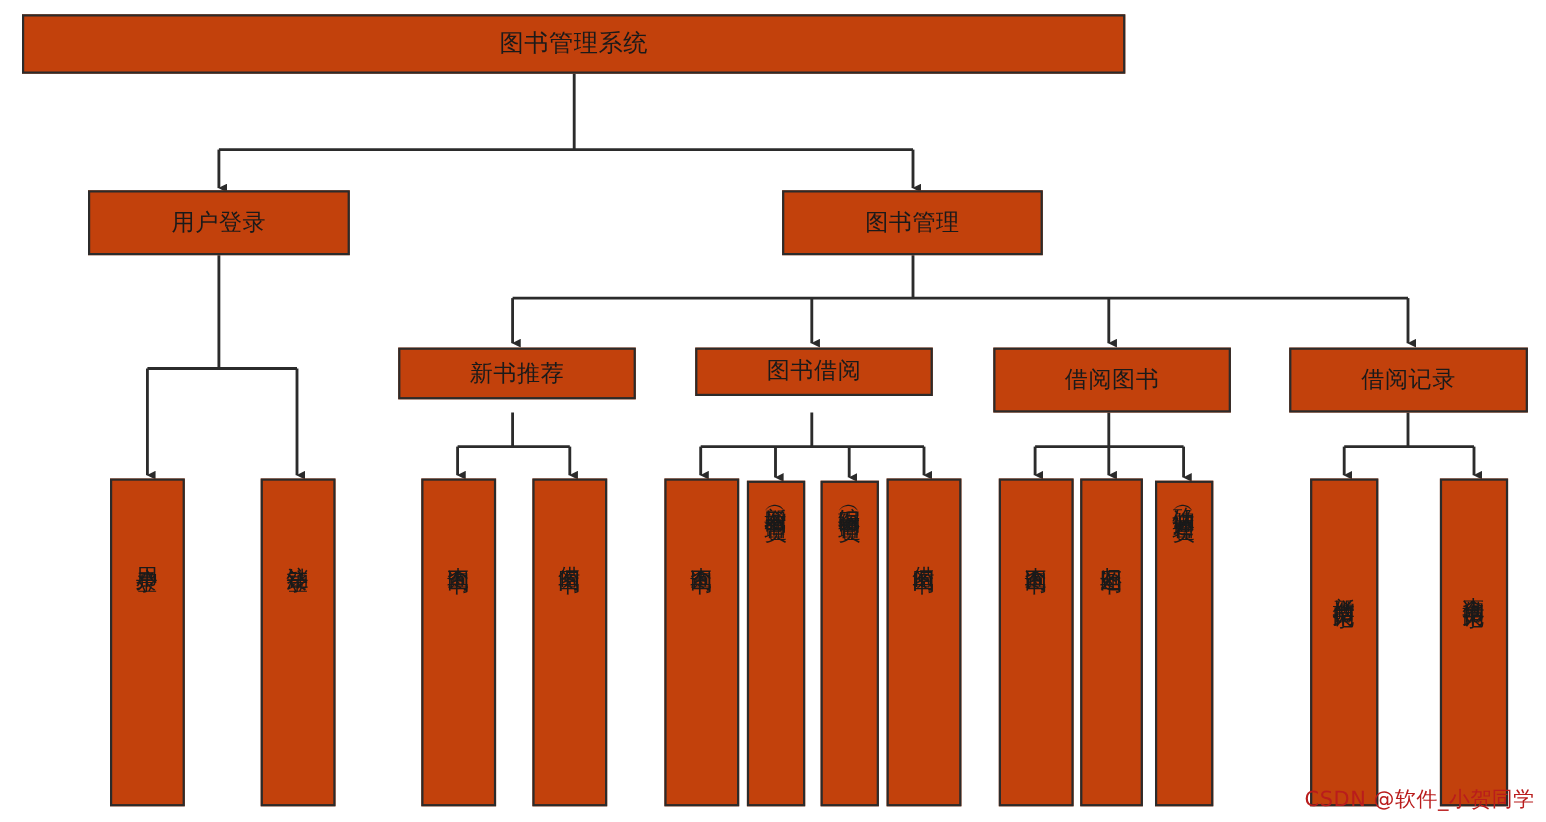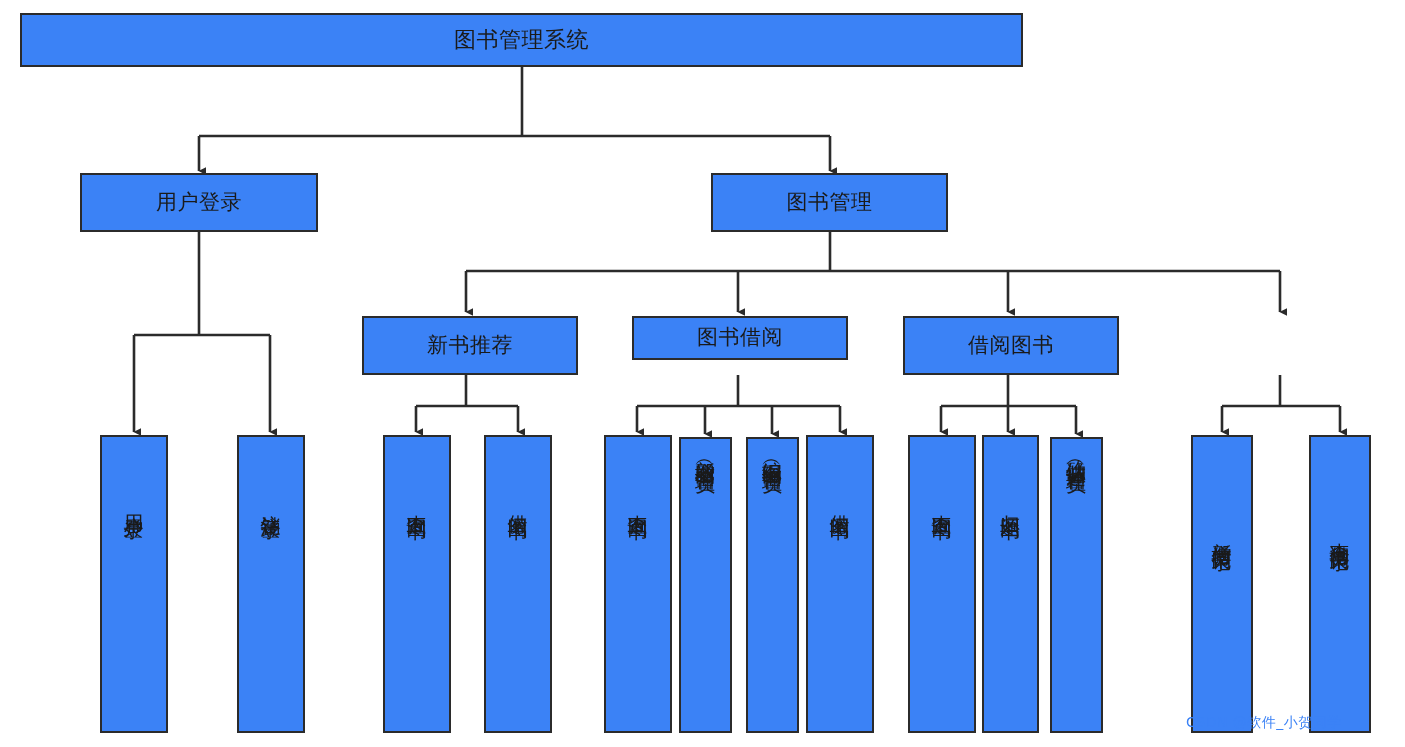--- a/index.html
+++ b/index.html
@@ -21,21 +21,21 @@
   #diagram-svg {
     position: absolute;
     left: 0;
     top: 0;
     width: 1405px;
     height: 747px;
   }
   .node {
     position: absolute;
     box-sizing: border-box;
-    background: #3b82f6;
+    background: #c2410c;
     border: 2px solid #2b2b2b;
     display: flex;
     align-items: center;
     justify-content: center;
     overflow: hidden;
   }
   .node-label {
     color: #1a1a1a;
     font-family: "DejaVu Sans", "Liberation Sans", sans-serif;
     line-height: 1.12;
@@ -68,22 +68,22 @@
   .node.vertical.tall .node-label {
     margin-top: 2px;
   }
   .node.vertical.low .node-label {
     margin-top: 86px;
   }
   #watermark {
     position: absolute;
     left: 1186px;
     top: 714px;
-    font-size: 14px;
-    color: #3b82f6;
+    font-size: 19px;
+    color: #b91c1c;
     font-family: "DejaVu Sans", "Liberation Sans", sans-serif;
     white-space: nowrap;
     letter-spacing: 0.5px;
     pointer-events: none;
   }
 </style>
 </head>
 <body>
 
 <div id="canvas">
@@ -145,32 +145,35 @@
   </div>
 
   <div class="node horizontal" style="left:80px; top:173px; width:238px; height:59px;">
     <span class="node-label">用户登录</span>
   </div>
 
   <div class="node horizontal" style="left:711px; top:173px; width:237px; height:59px;justify-content:center;">
     <span class="node-label">图书管理</span>
   </div>
 
-  <div class="node horizontal" style="left:362px; top:316px; width:216px; height:59px;">
+  <div class="node horizontal" style="left:362px; top:316px; width:216px; height:47px;">
     <span class="node-label">新书推荐</span>
   </div>
 
   <div class="node horizontal" style="left:632px; top:316px; width:216px; height:44px;">
     <span class="node-label">图书借阅</span>
   </div>
 
   <div class="node horizontal" style="left:903px; top:316px; width:216px; height:59px;">
     <span class="node-label">借阅图书</span>
   </div>
 
+  <div class="node horizontal" style="left:1172px; top:316px; width:217px; height:59px;">
+    <span class="node-label">借阅记录</span>
+  </div>
 
   <div class="node vertical mid" style="left:100px; top:435px; width:68px; height:298px;">
     <span class="node-label">用户登录</span>
   </div>
 
   <div class="node vertical mid" style="left:237px; top:435px; width:68px; height:298px;">
     <span class="node-label">注销登录</span>
   </div>
 
   <div class="node vertical mid" style="left:383px; top:435px; width:68px; height:298px;">

